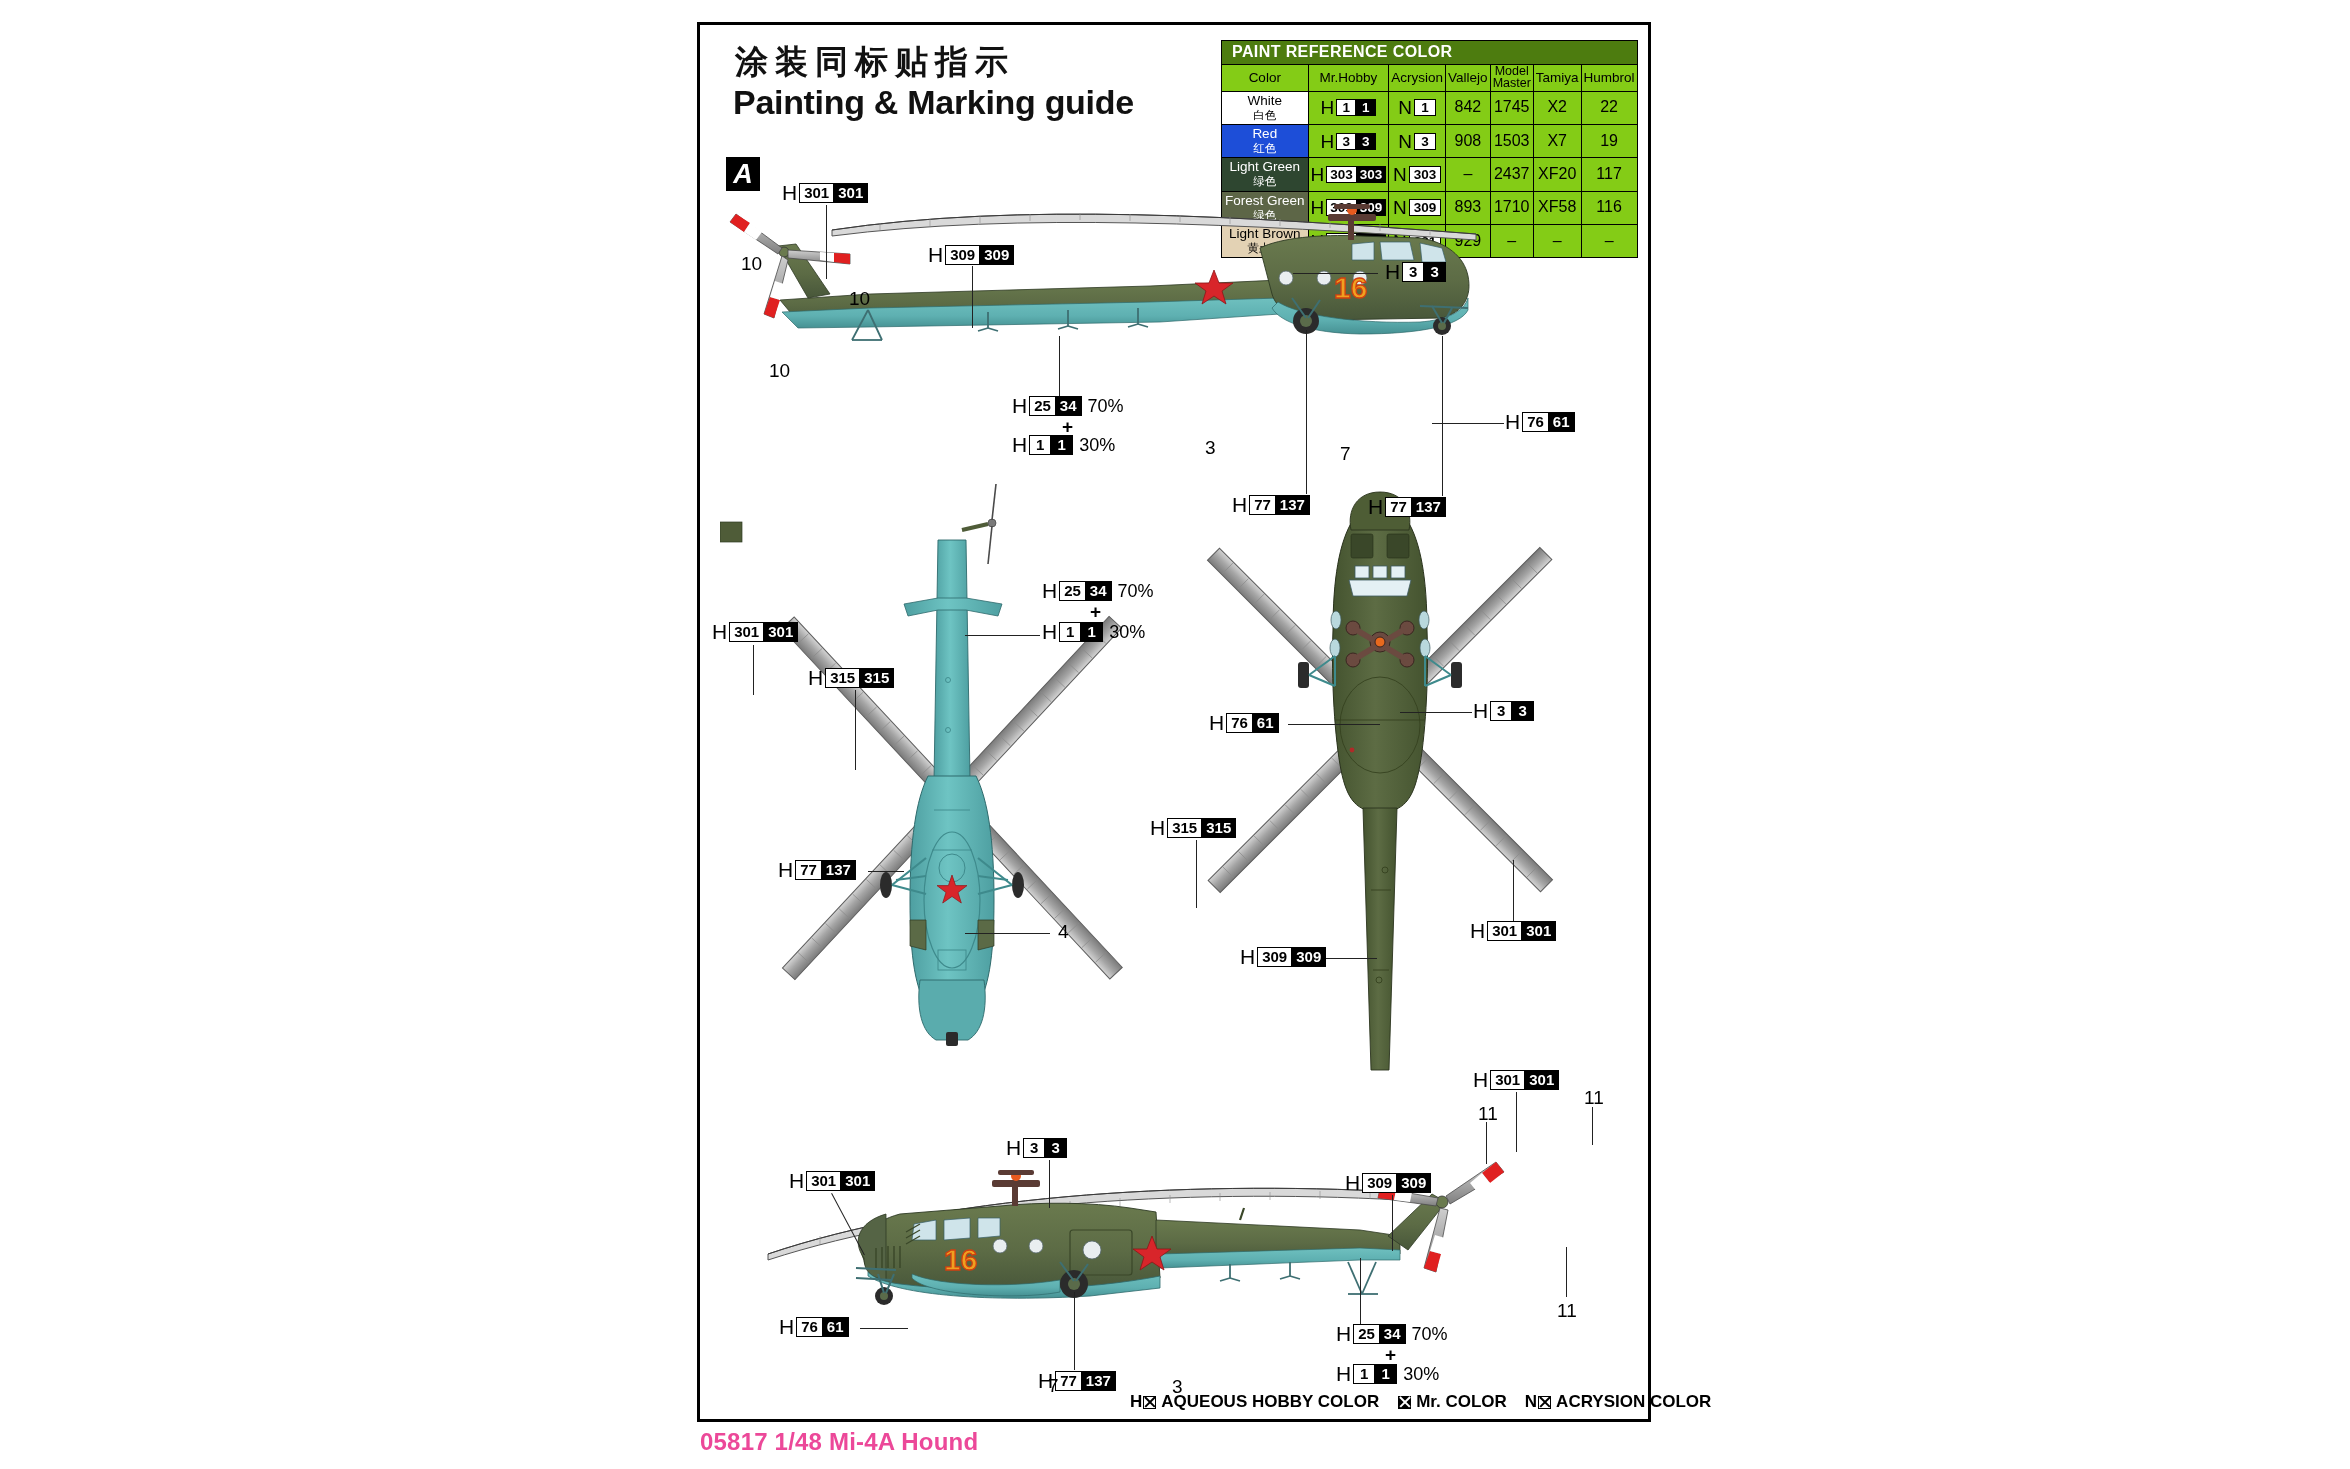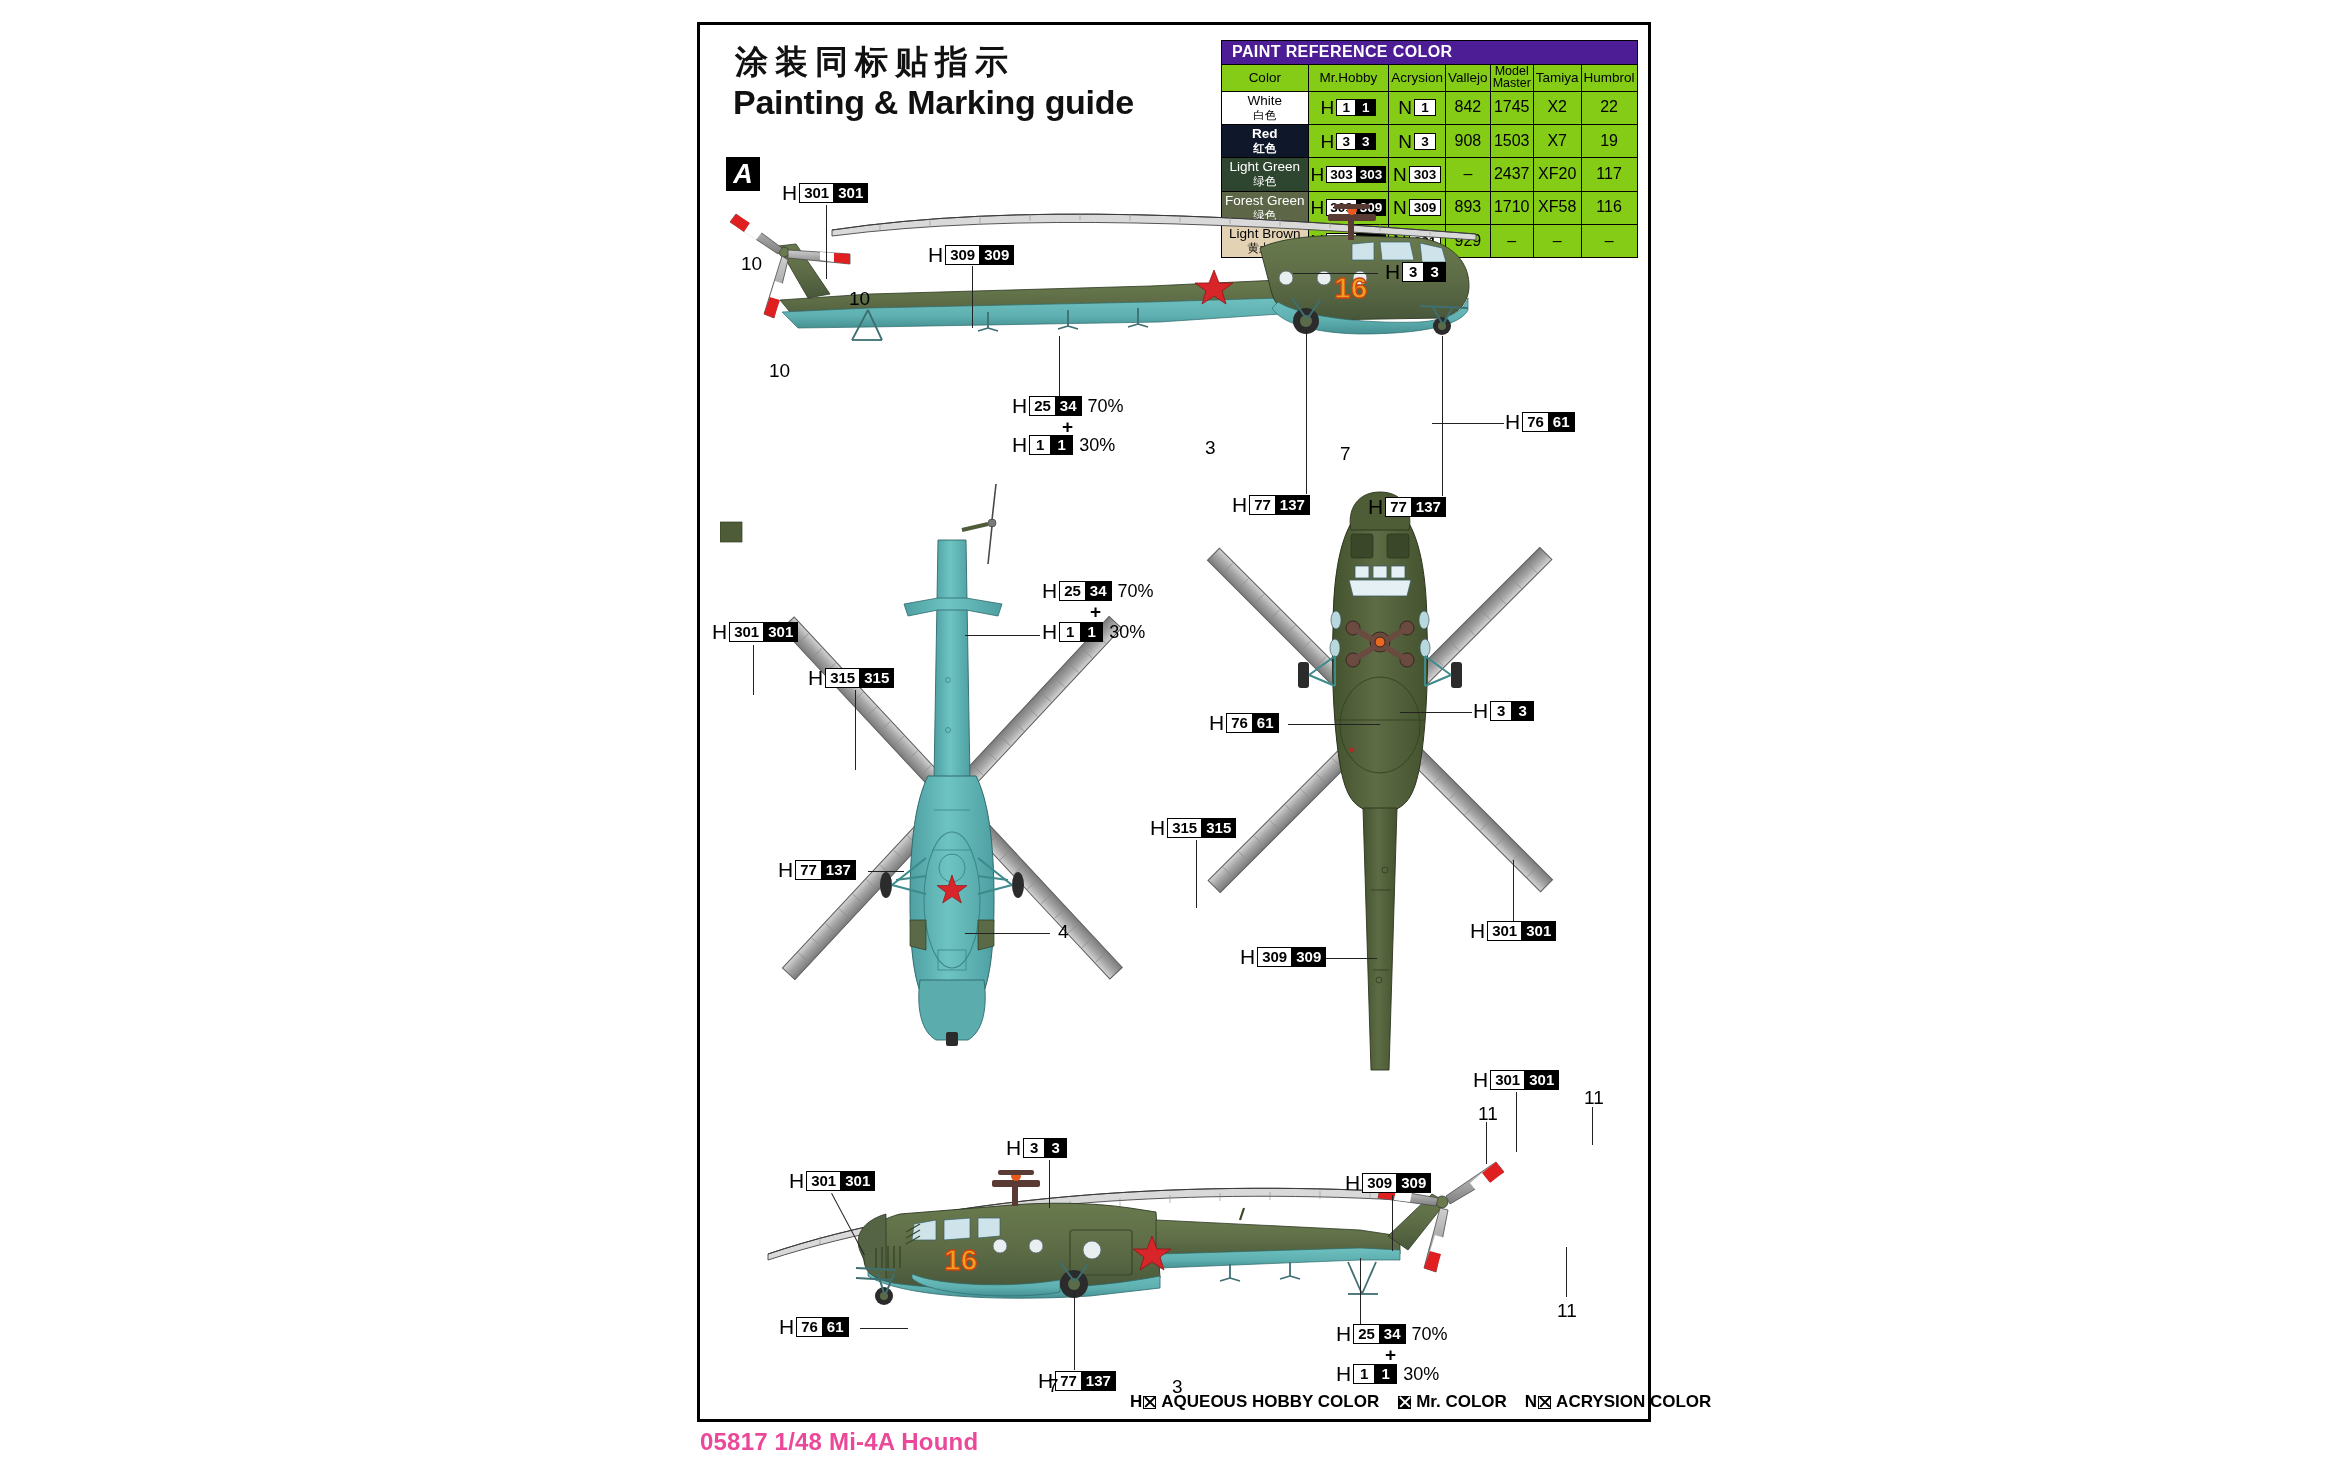--- a/index.html
+++ b/index.html
@@ -50,21 +50,21 @@
 
   
   #paint-table {
     position: absolute;
     left: 1221px; top: 40px;
     width: 400px;
     border-collapse: collapse;
     font-size: 14px;
   }
   #paint-table .tbl-title {
-    background: #4c1d95; color: #fff;
+    background: #4d7c0f; color: #fff;
     font-size: 16px; font-weight: bold;
     text-align: left; padding: 3px 0 3px 10px;
     letter-spacing: 0.4px;
     border: 1px solid #000;
   }
   #paint-table td, #paint-table th {
     border: 1px solid #000;
     text-align: center;
     vertical-align: middle;
     padding: 1px 2px;
@@ -215,21 +215,21 @@
           <td><span class="ac-chip">
               <span class="chip-H">N</span>
               <span class="chip-solo">1</span>
             </span></td>
           <td class="num">842</td>
           <td class="num">1745</td>
           <td class="num">X2</td>
           <td class="num">22</td>
         </tr>
         <tr>
-          <td class="colcell" style="background: #0f172a; color: rgb(255, 255, 255); font-weight: bold;"><span>Red</span><br><span class="cn">红色</span></td>
+          <td class="colcell" style="background: #1d4ed8; color: rgb(255, 255, 255); font-weight: normal;"><span>Red</span><br><span class="cn">红色</span></td>
           <td><span class="mh-chip">
               <span class="chip-H">H</span>
               <span class="chip-w">3</span>
               <span class="chip-b">3</span>
             </span></td>
           <td><span class="ac-chip">
               <span class="chip-H">N</span>
               <span class="chip-solo">3</span>
             </span></td>
           <td class="num">908</td>

